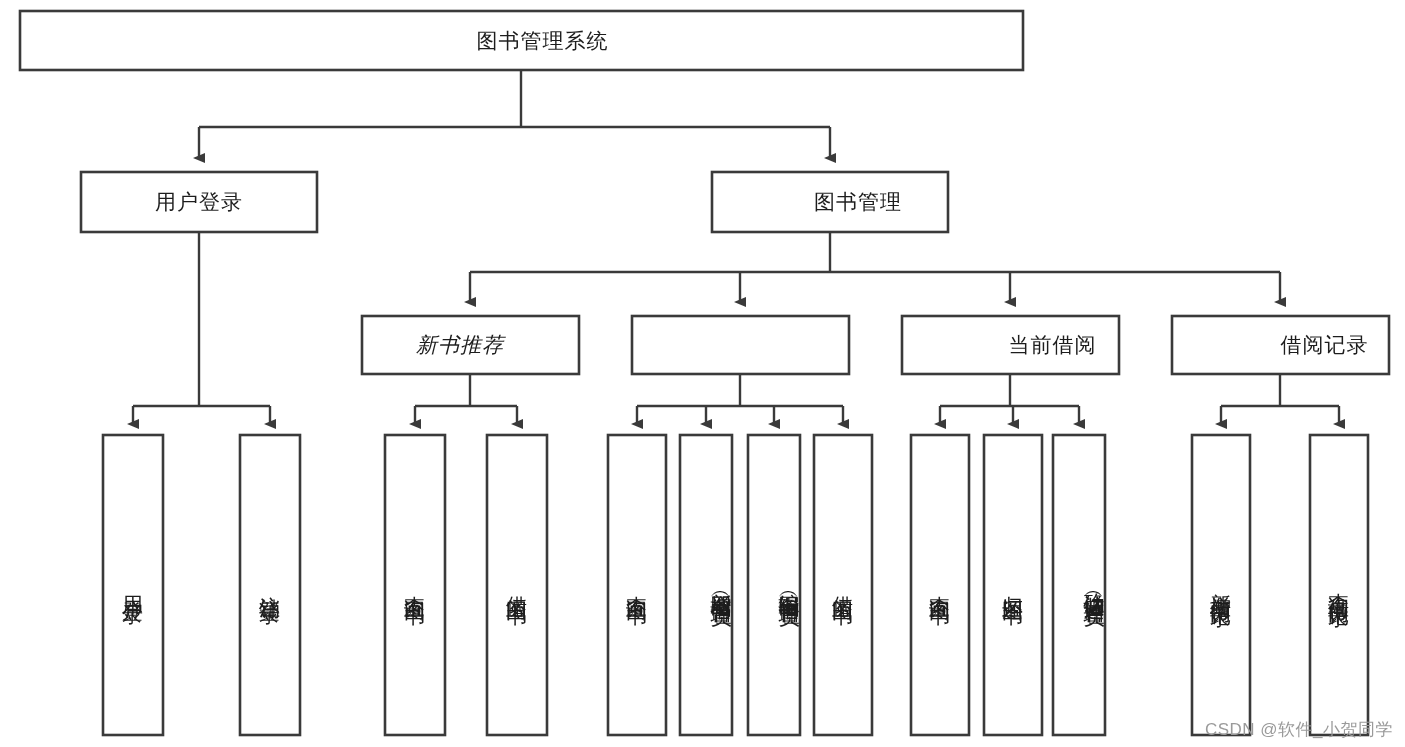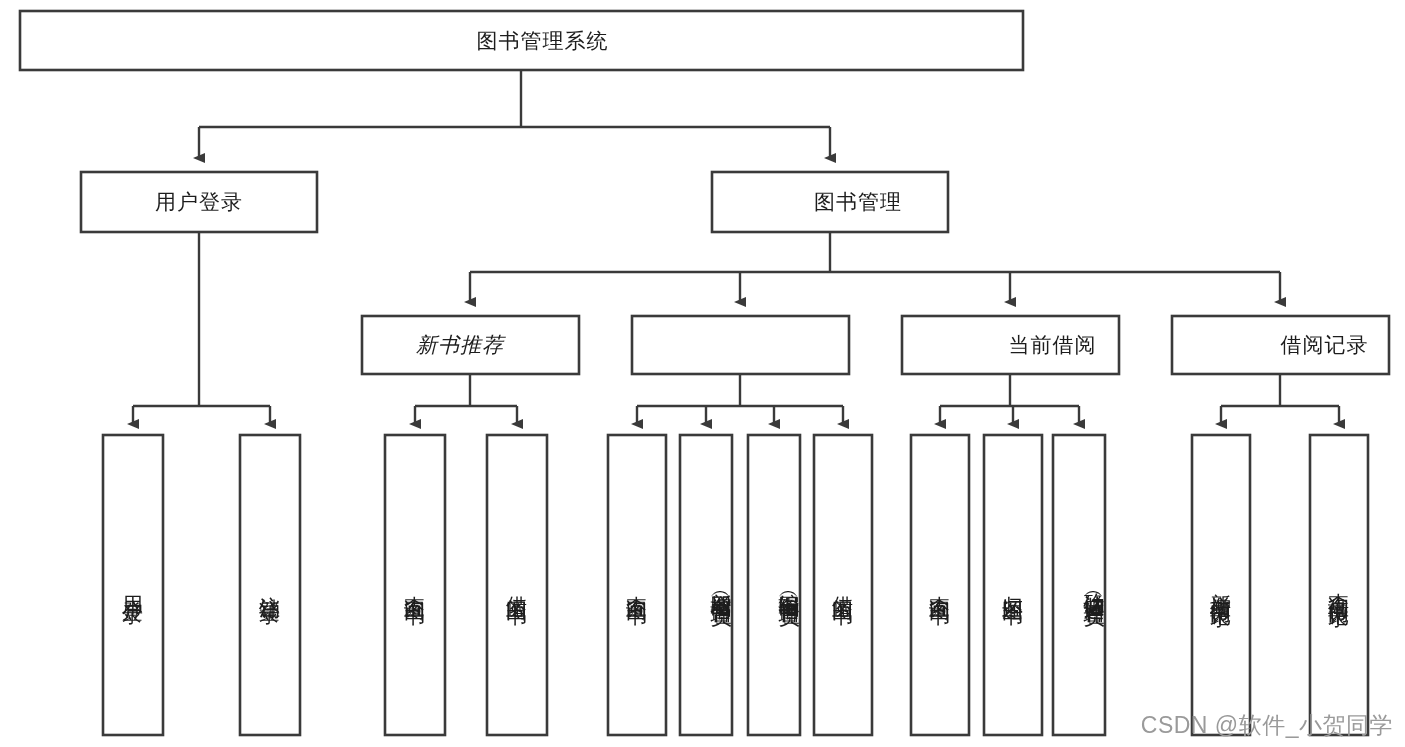--- a/index.html
+++ b/index.html
@@ -62,21 +62,21 @@
     text-orientation: upright;
     letter-spacing: 3px;
     line-height: 1;
     pointer-events: none;
     text-align: center;
   }
   .watermark {
     position: absolute;
     right: 12px;
     bottom: 6px;
-    font-size: 23px;
+    font-size: 17px;
     color: #9a9a9a;
     letter-spacing: 0.5px;
     white-space: nowrap;
     pointer-events: none;
   }
 </style>
 </head>
 <body>
 
 <div id="diagram-root">

